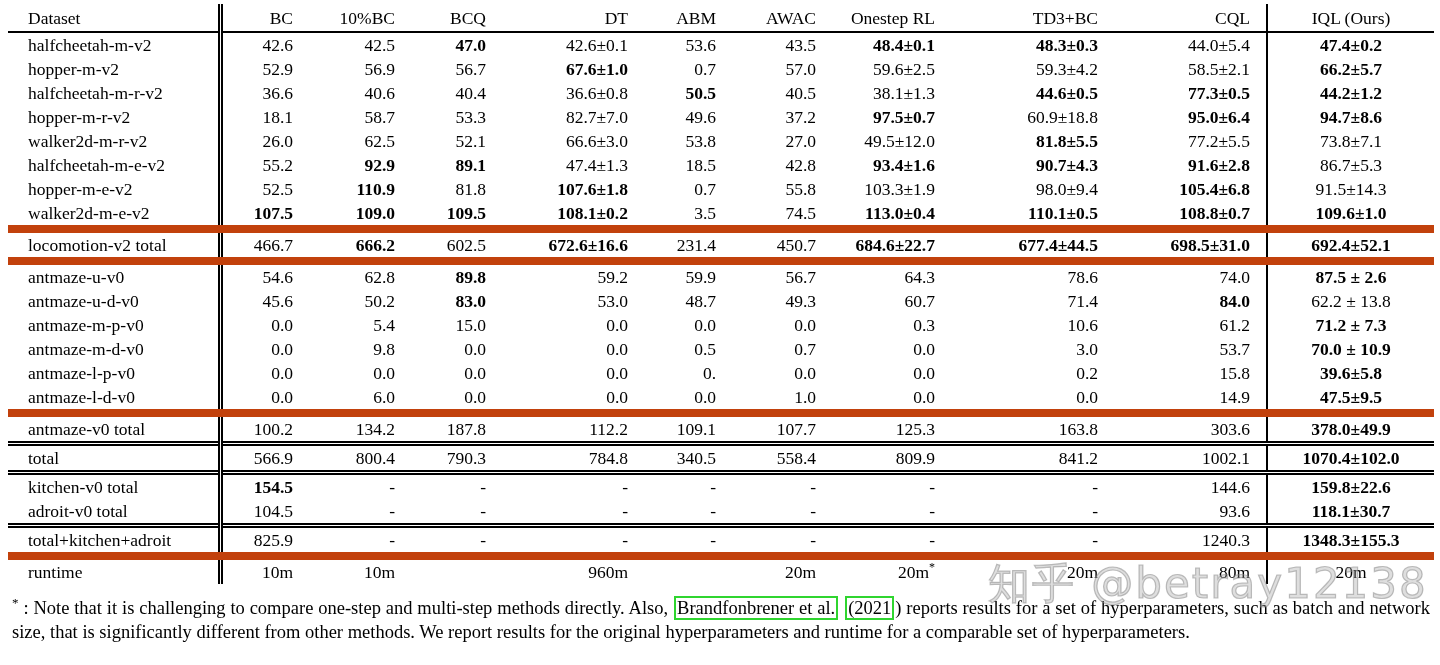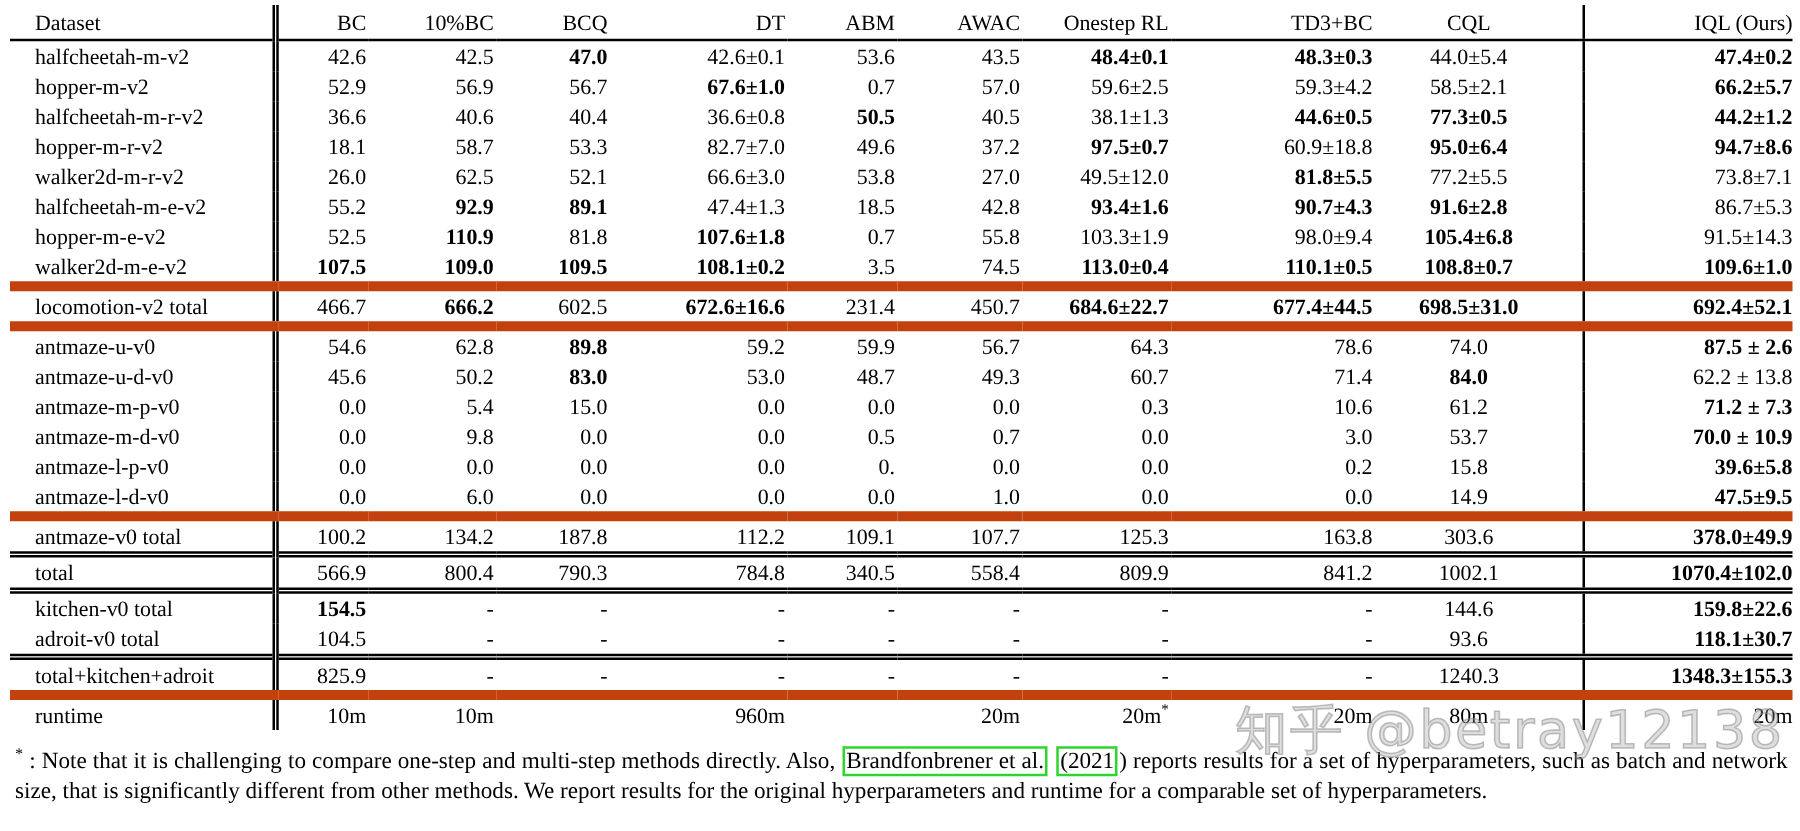--- a/index.html
+++ b/index.html
@@ -17,24 +17,24 @@
     font-weight:normal;vertical-align:middle;
   }
   thead th{height:27px;border-bottom:2px solid #000;}
   
   th:first-child,td:first-child{
     text-align:left;padding-left:20px;border-right:5px double #000;margin-top:31px;
   }
   
   th:not(:first-child),td:not(:first-child){text-align:right;padding-right:2px;}
   
-  th:nth-child(10),td:nth-child(10){padding-right:16px;text-align:center;}
+  th:nth-child(10),td:nth-child(10){padding-right:16px;}
   
   th:nth-child(11),td:nth-child(11){
-    text-align:right;padding-right:0;border-left:2px solid #000;
+    text-align:center;padding-right:0;border-left:2px solid #000;
   }
   tr.rule-single>td{border-top:8px solid #c2410c;}
   tr.rule-double>td{border-top:5px double #000;}
   td.bold{font-weight:bold;}
   td sup{font-size:12px;line-height:0;}
   .footnote{
     margin:7px 10px 0 12px;font-size:18.5px;line-height:23.5px;
     text-align:justify;
   }
   .footnote sup{font-size:13px;}

